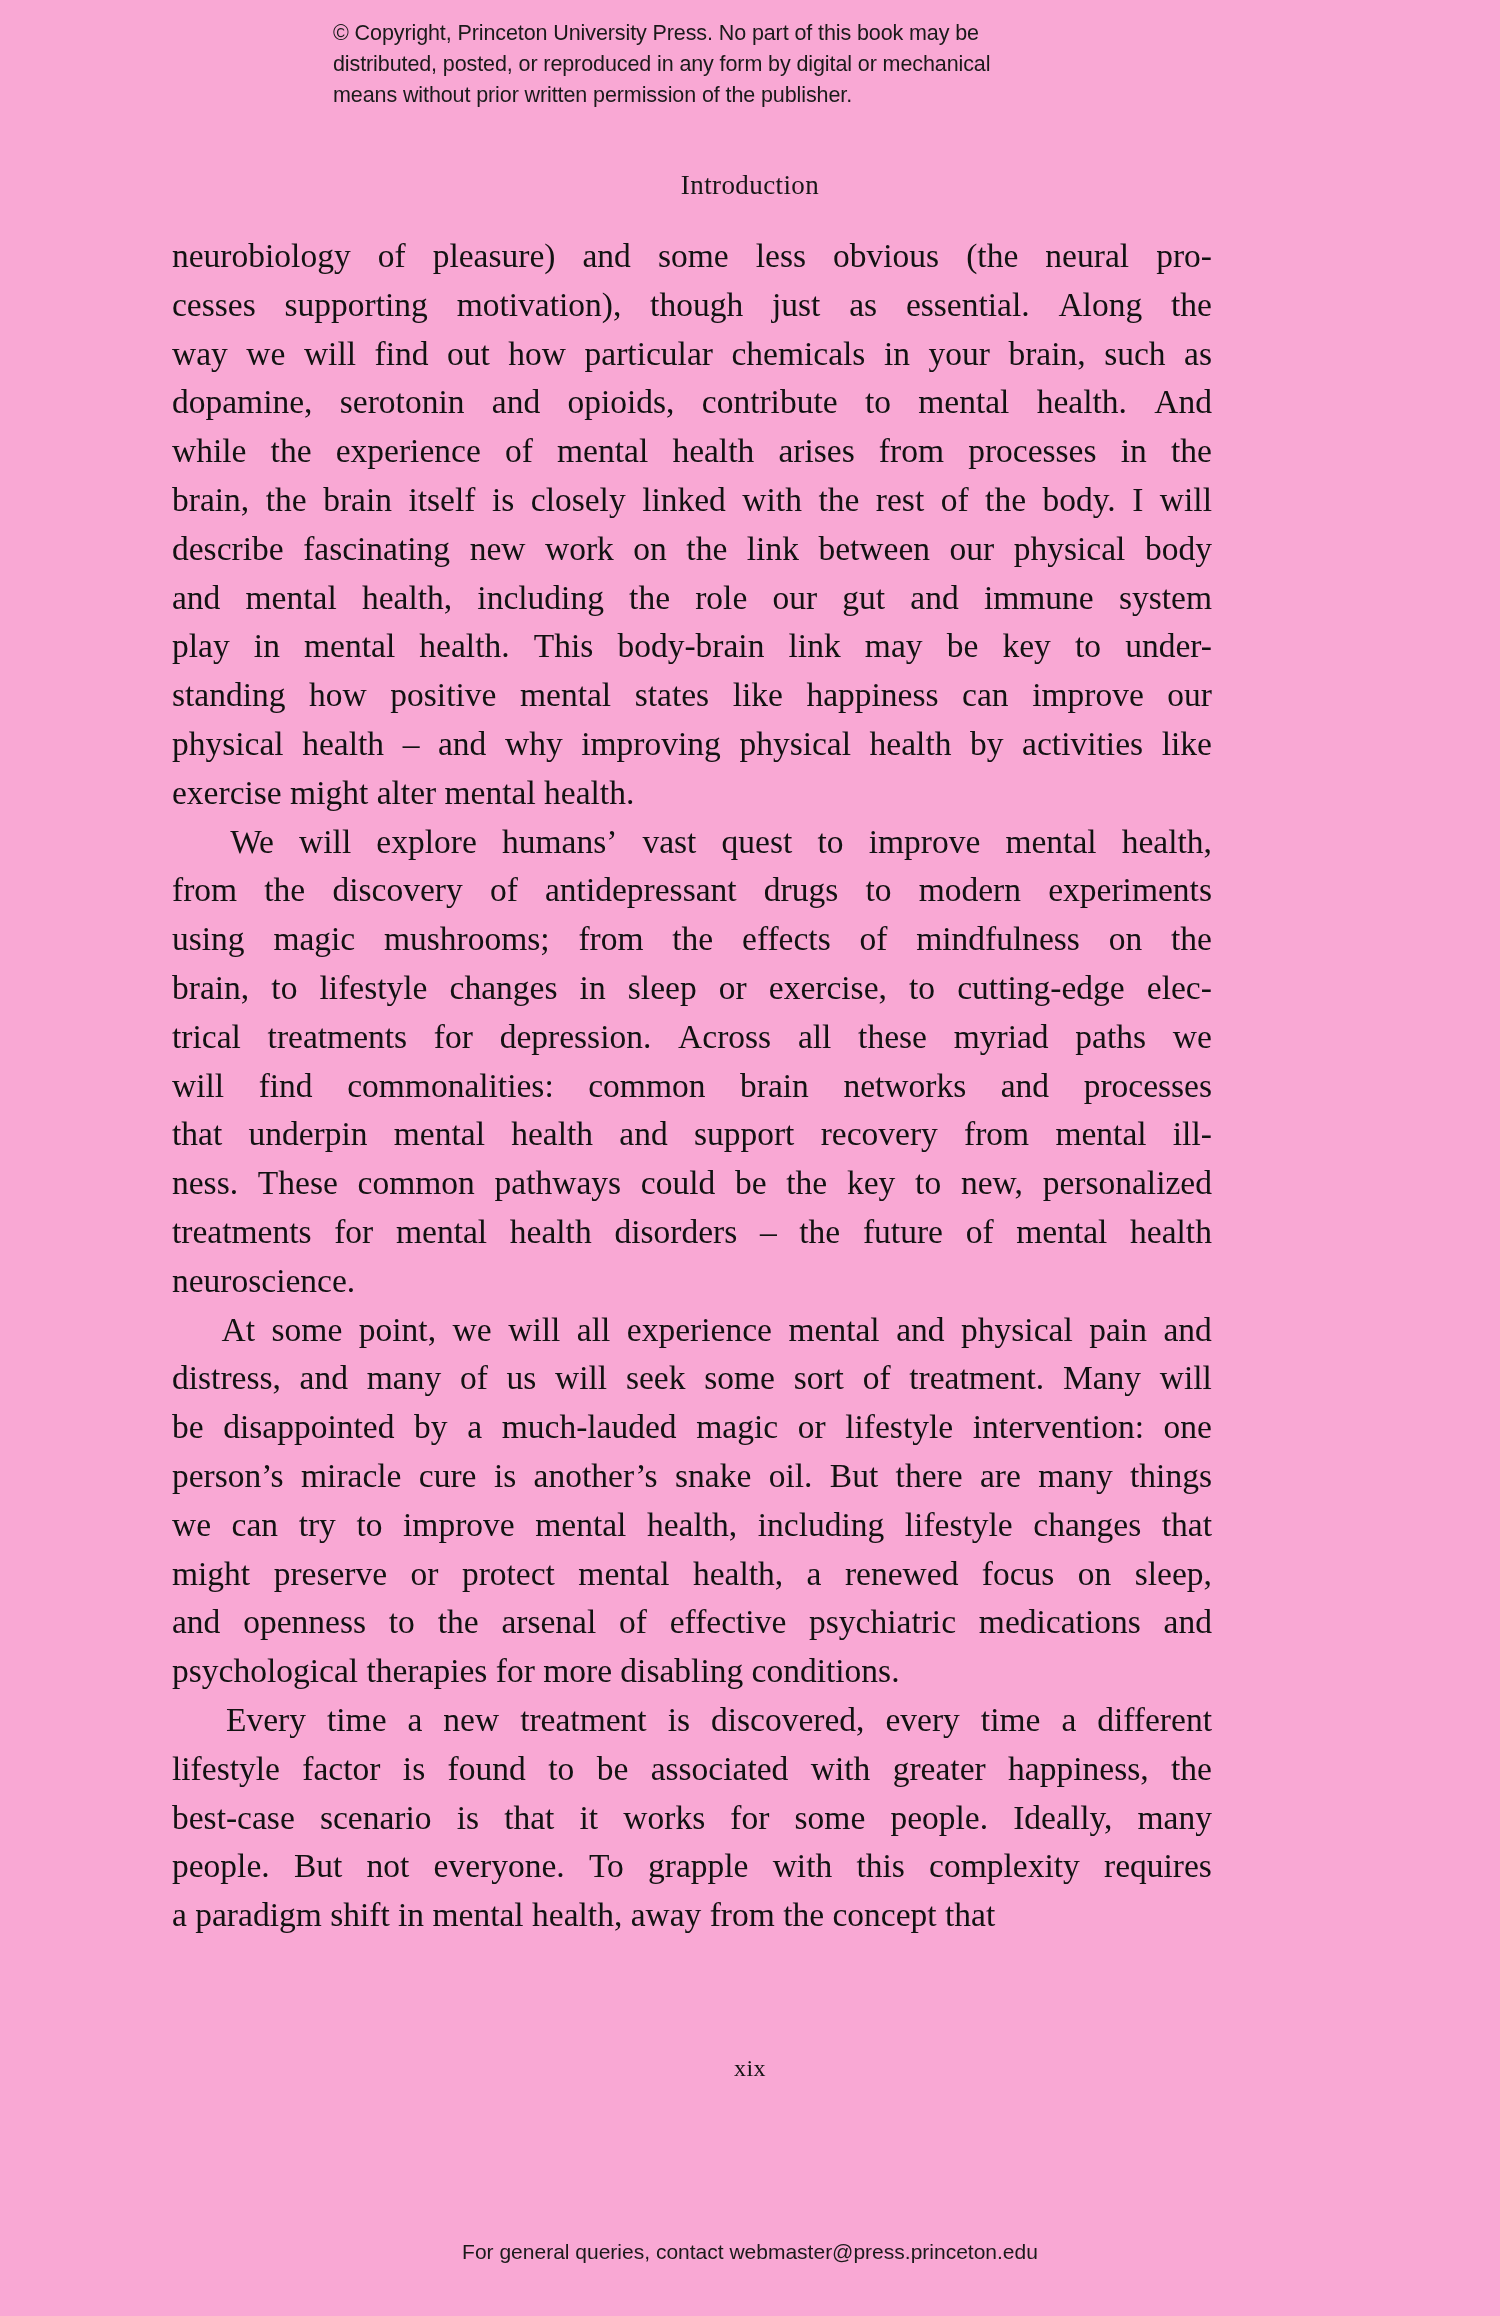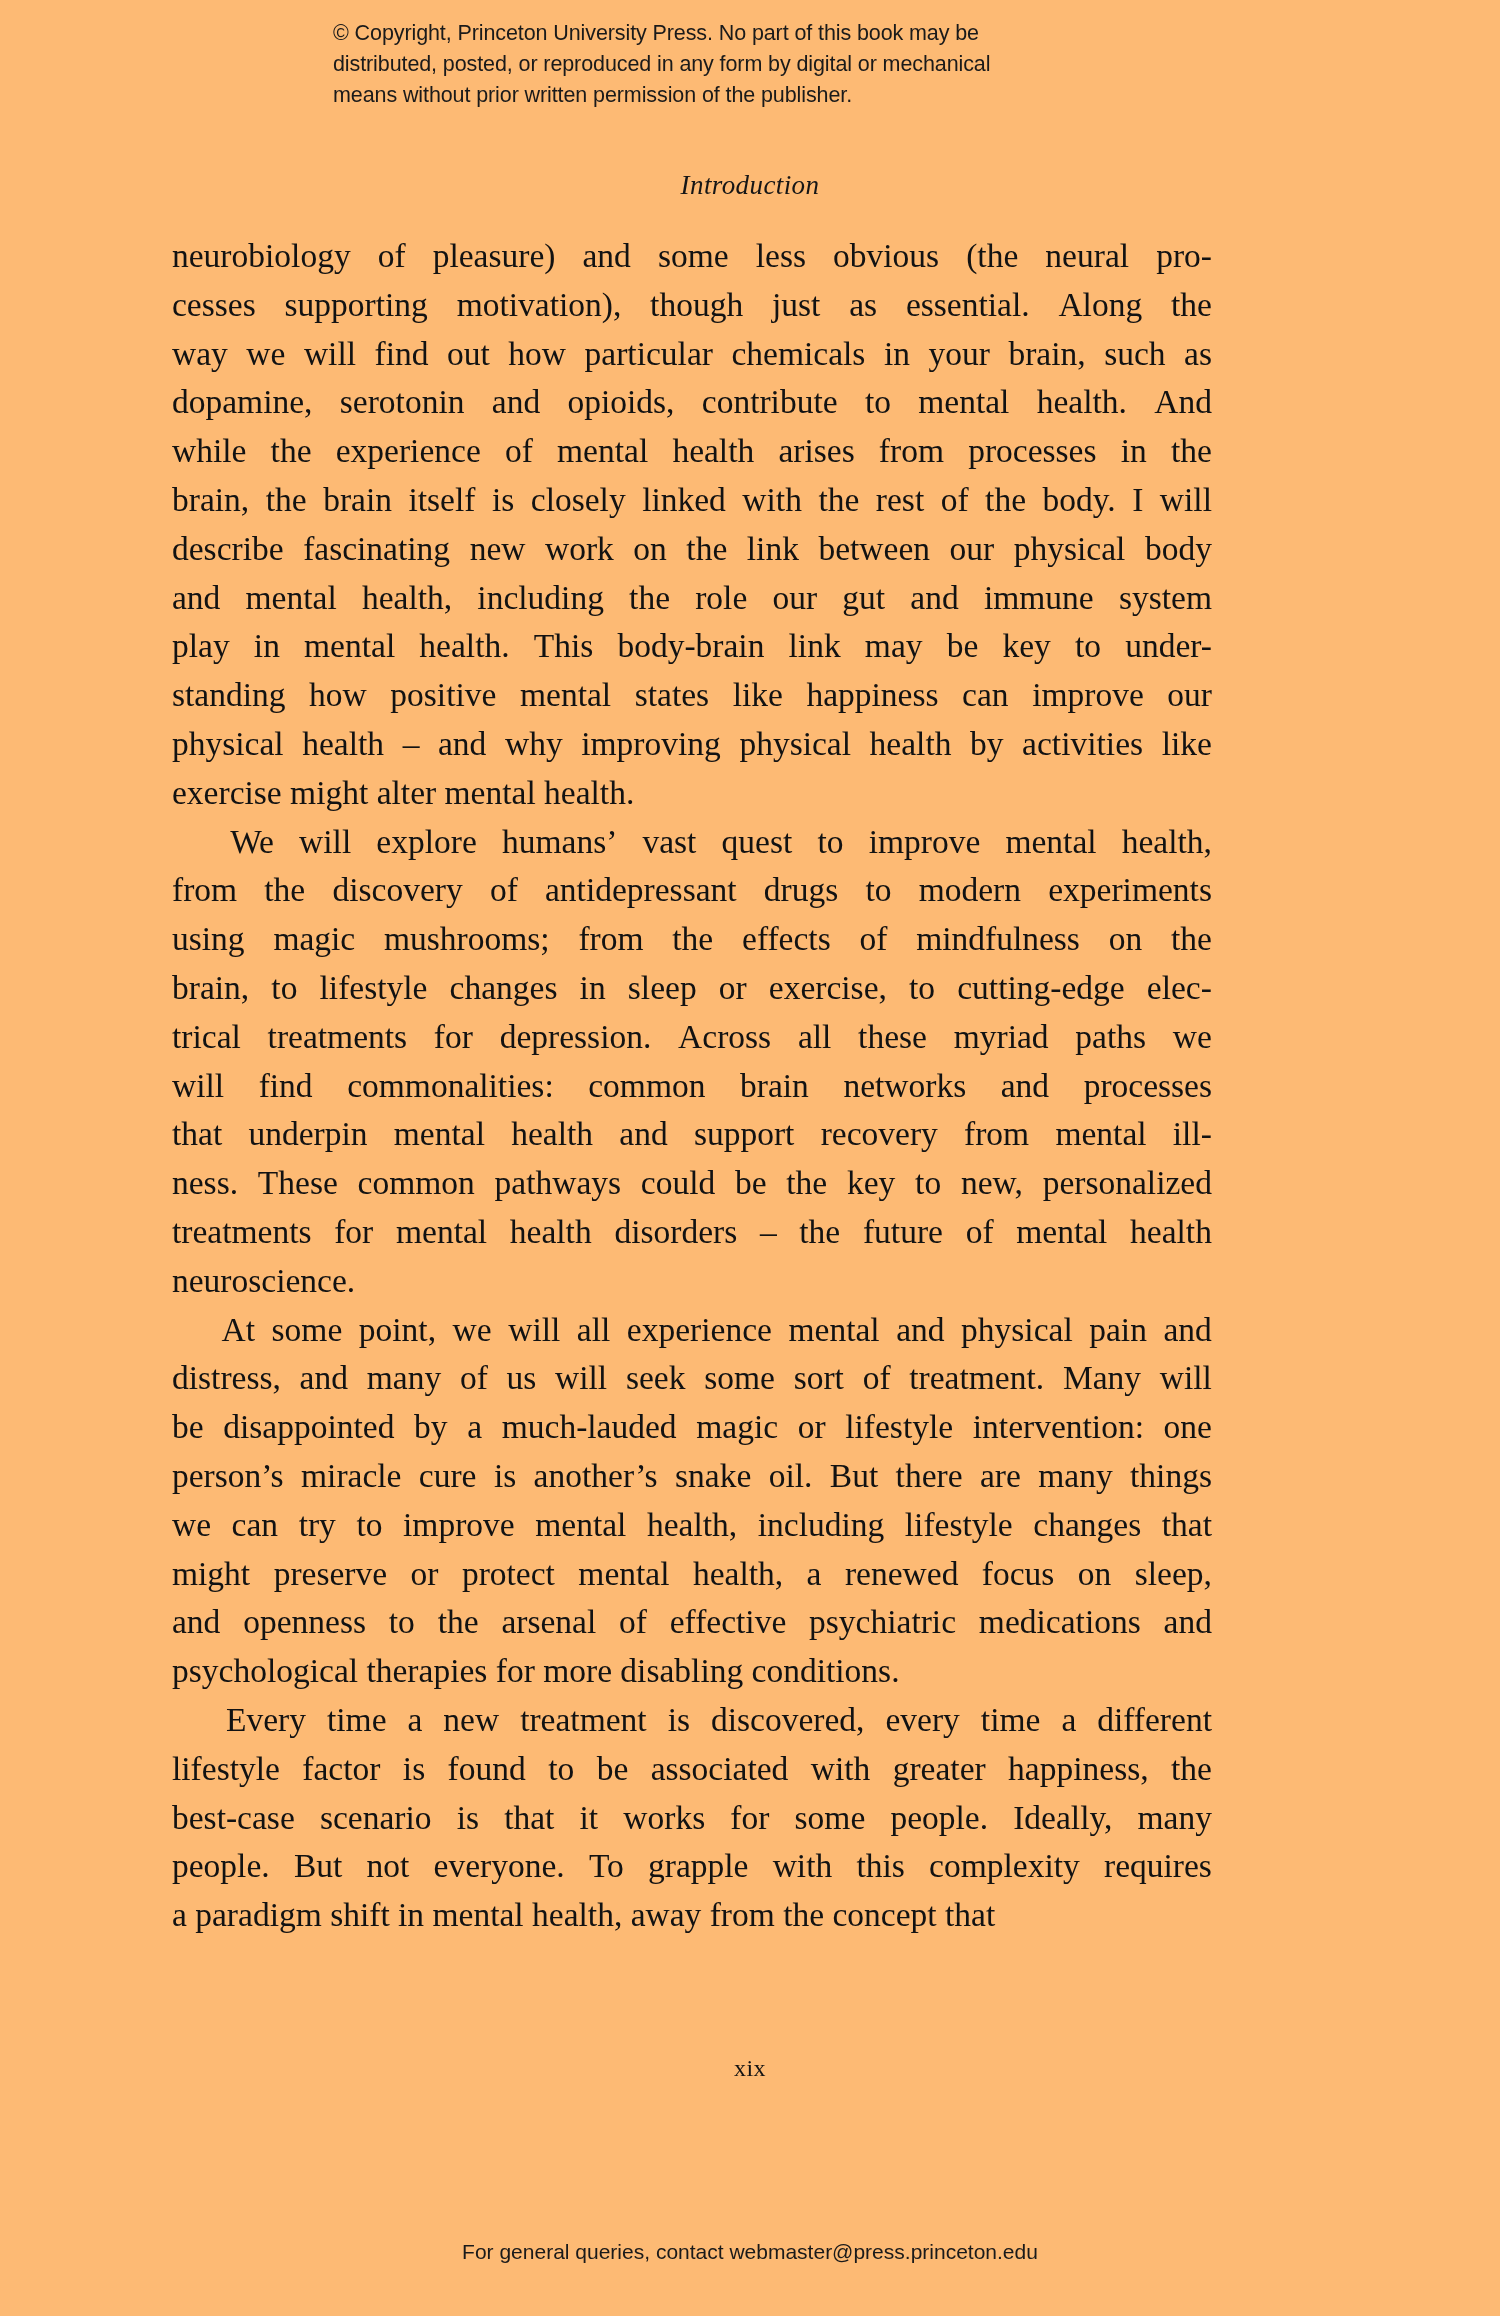--- a/index.html
+++ b/index.html
@@ -15,21 +15,21 @@
     color: #111111;
     overflow: hidden;
   }
 
   .page {
     position: absolute;
     left: 0;
     top: 0;
     width: 1500px;
     height: 2316px;
-    background: #fdba74;
+    background: #f9a8d4;
   }
 
   
   .copyright {
     position: absolute;
     left: 333px;
     top: 18px;
     width: 820px;
     font-family: "Liberation Sans", "DejaVu Sans", sans-serif;
     font-size: 21.5px;
@@ -44,21 +44,20 @@
   }
 
   
   .running-head {
     position: absolute;
     left: 0;
     top: 170px;
     width: 1500px;
     text-align: center;
     font-family: "Liberation Serif", "DejaVu Serif", serif;
-    font-style: italic;
     font-size: 27px;
     color: #161616;
     letter-spacing: 0.4px;
   }
 
   
   .textblock {
     position: absolute;
     left: 172px;
     top: 232px;

